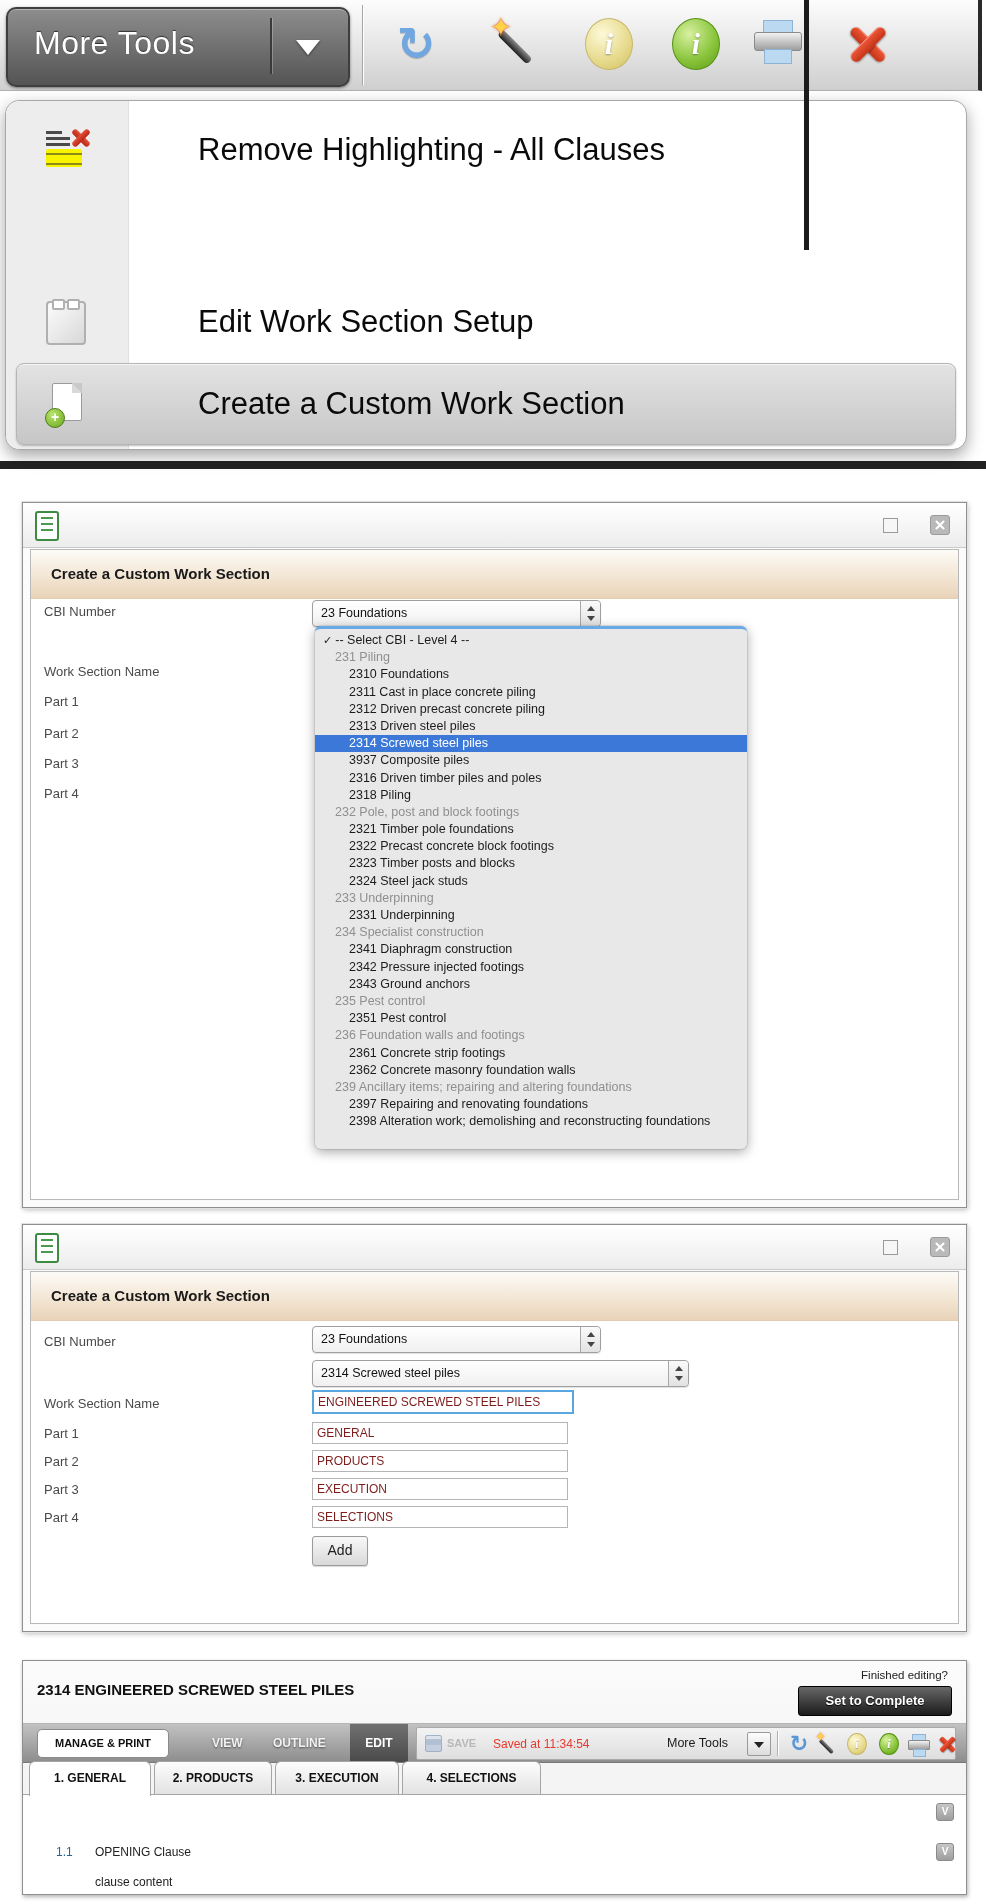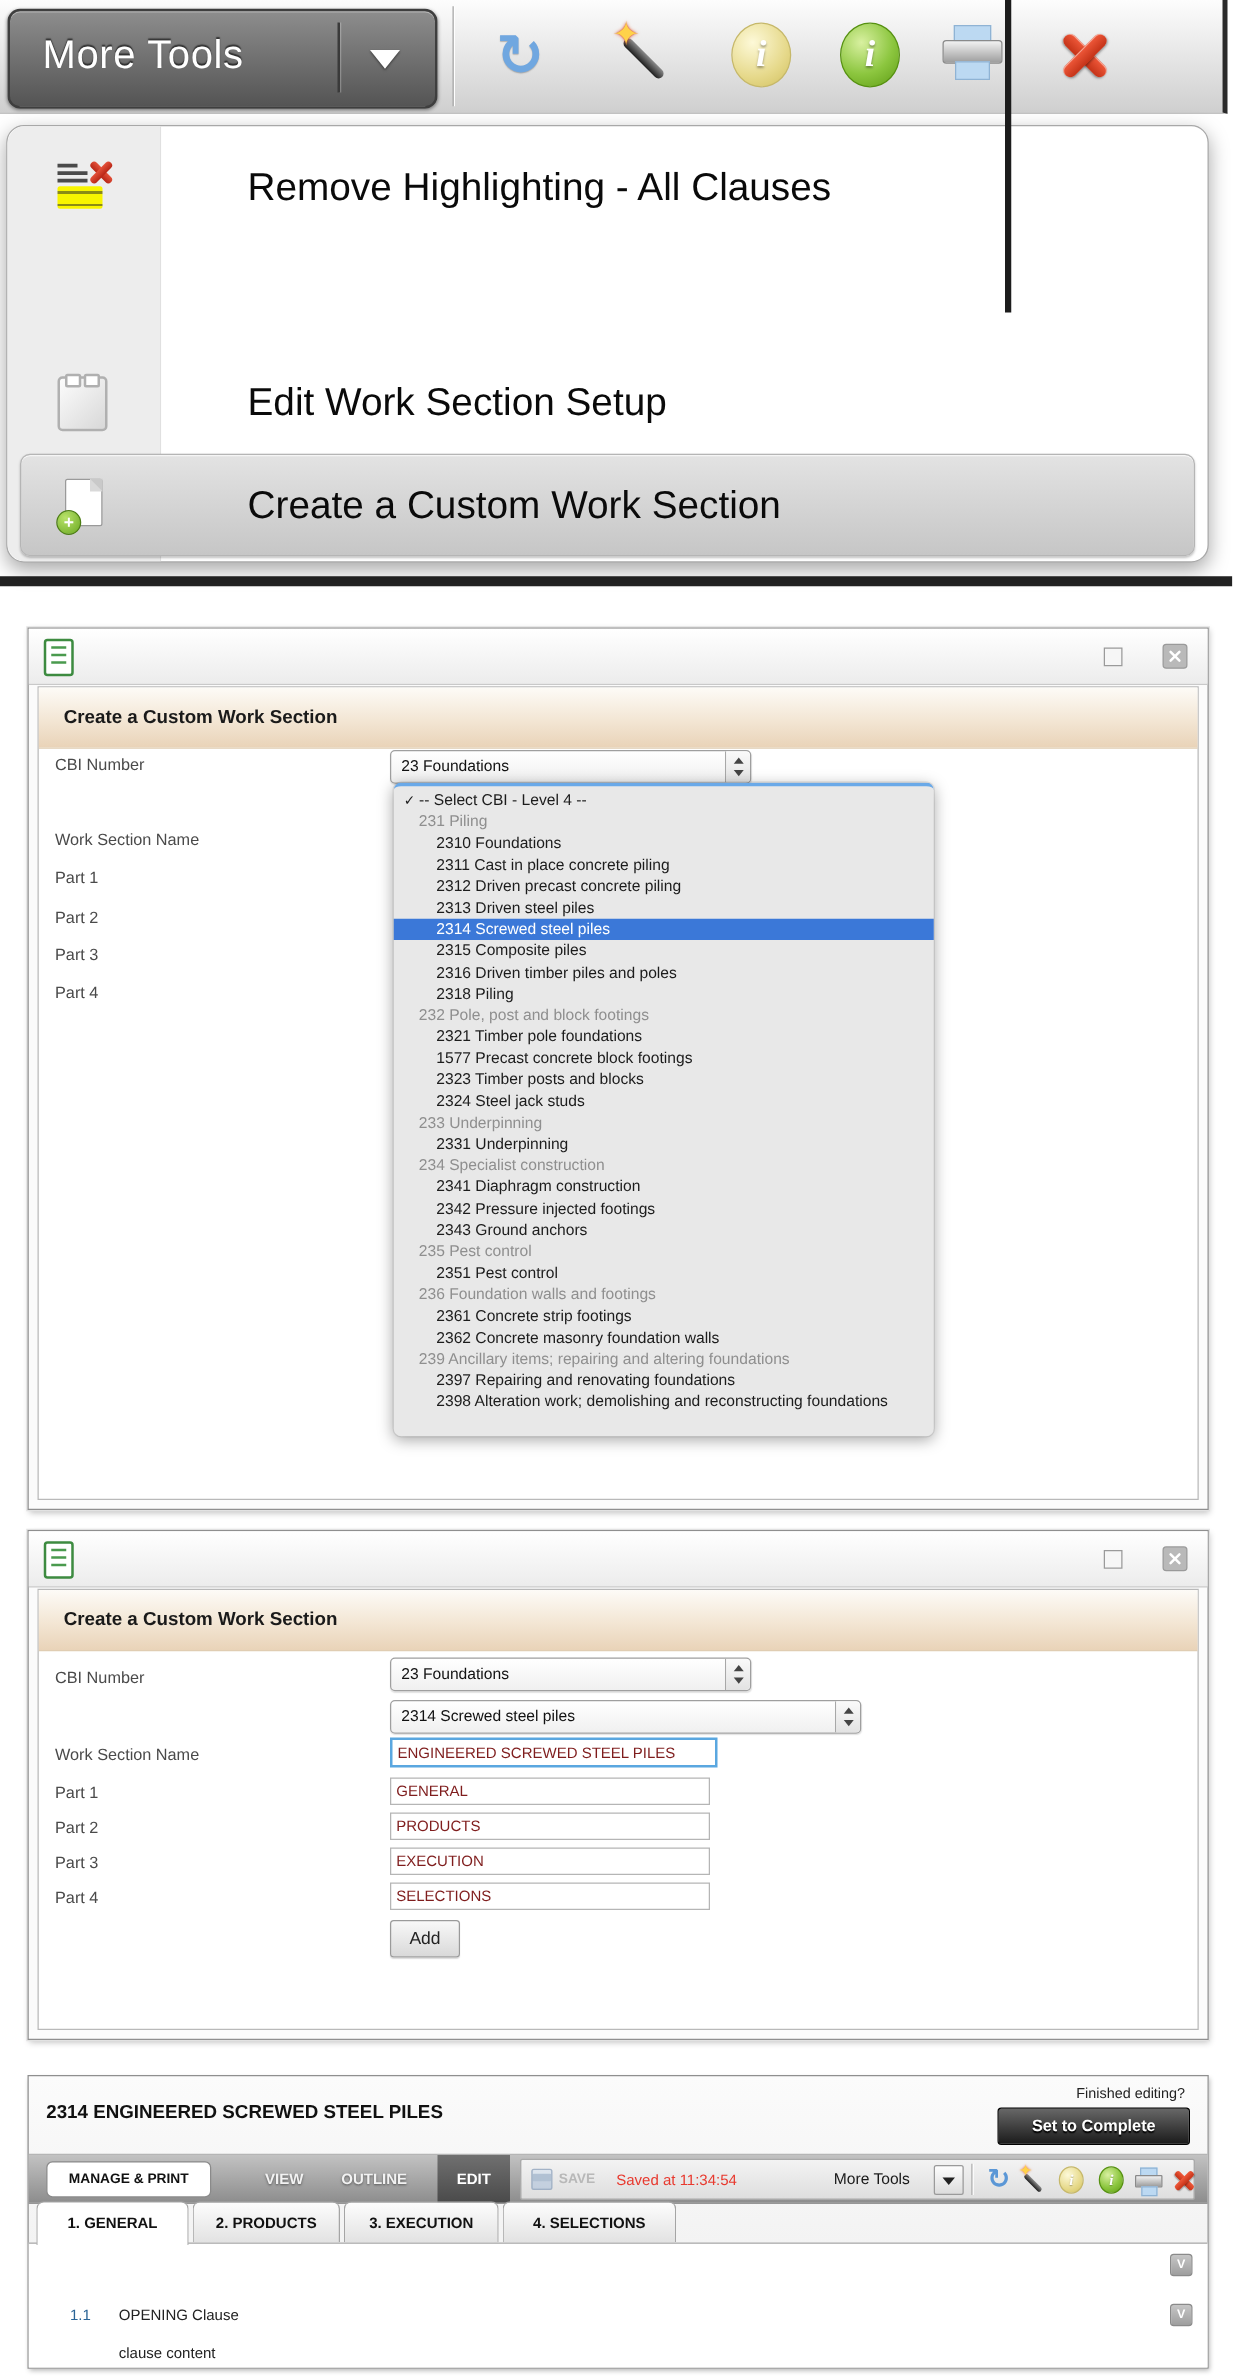--- a/index.html
+++ b/index.html
@@ -307,31 +307,31 @@
           <div class="opt leaf">2310 Foundations</div>
 
           <div class="opt leaf">2311 Cast in place concrete piling</div>
 
           <div class="opt leaf">2312 Driven precast concrete piling</div>
 
           <div class="opt leaf">2313 Driven steel piles</div>
 
           <div class="opt leaf selected">2314 Screwed steel piles</div>
 
-          <div class="opt leaf">2315 Composite piles</div>
+          <div class="opt leaf">3937 Composite piles</div>
 
           <div class="opt leaf">2316 Driven timber piles and poles</div>
 
           <div class="opt leaf">2318 Piling</div>
 
           <div class="opt group">232 Pole, post and block footings</div>
 
           <div class="opt leaf">2321 Timber pole foundations</div>
 
-          <div class="opt leaf">1577 Precast concrete block footings</div>
+          <div class="opt leaf">2322 Precast concrete block footings</div>
 
           <div class="opt leaf">2323 Timber posts and blocks</div>
 
           <div class="opt leaf">2324 Steel jack studs</div>
 
           <div class="opt group">233 Underpinning</div>
 
           <div class="opt leaf">2331 Underpinning</div>
 
           <div class="opt group">234 Specialist construction</div>

